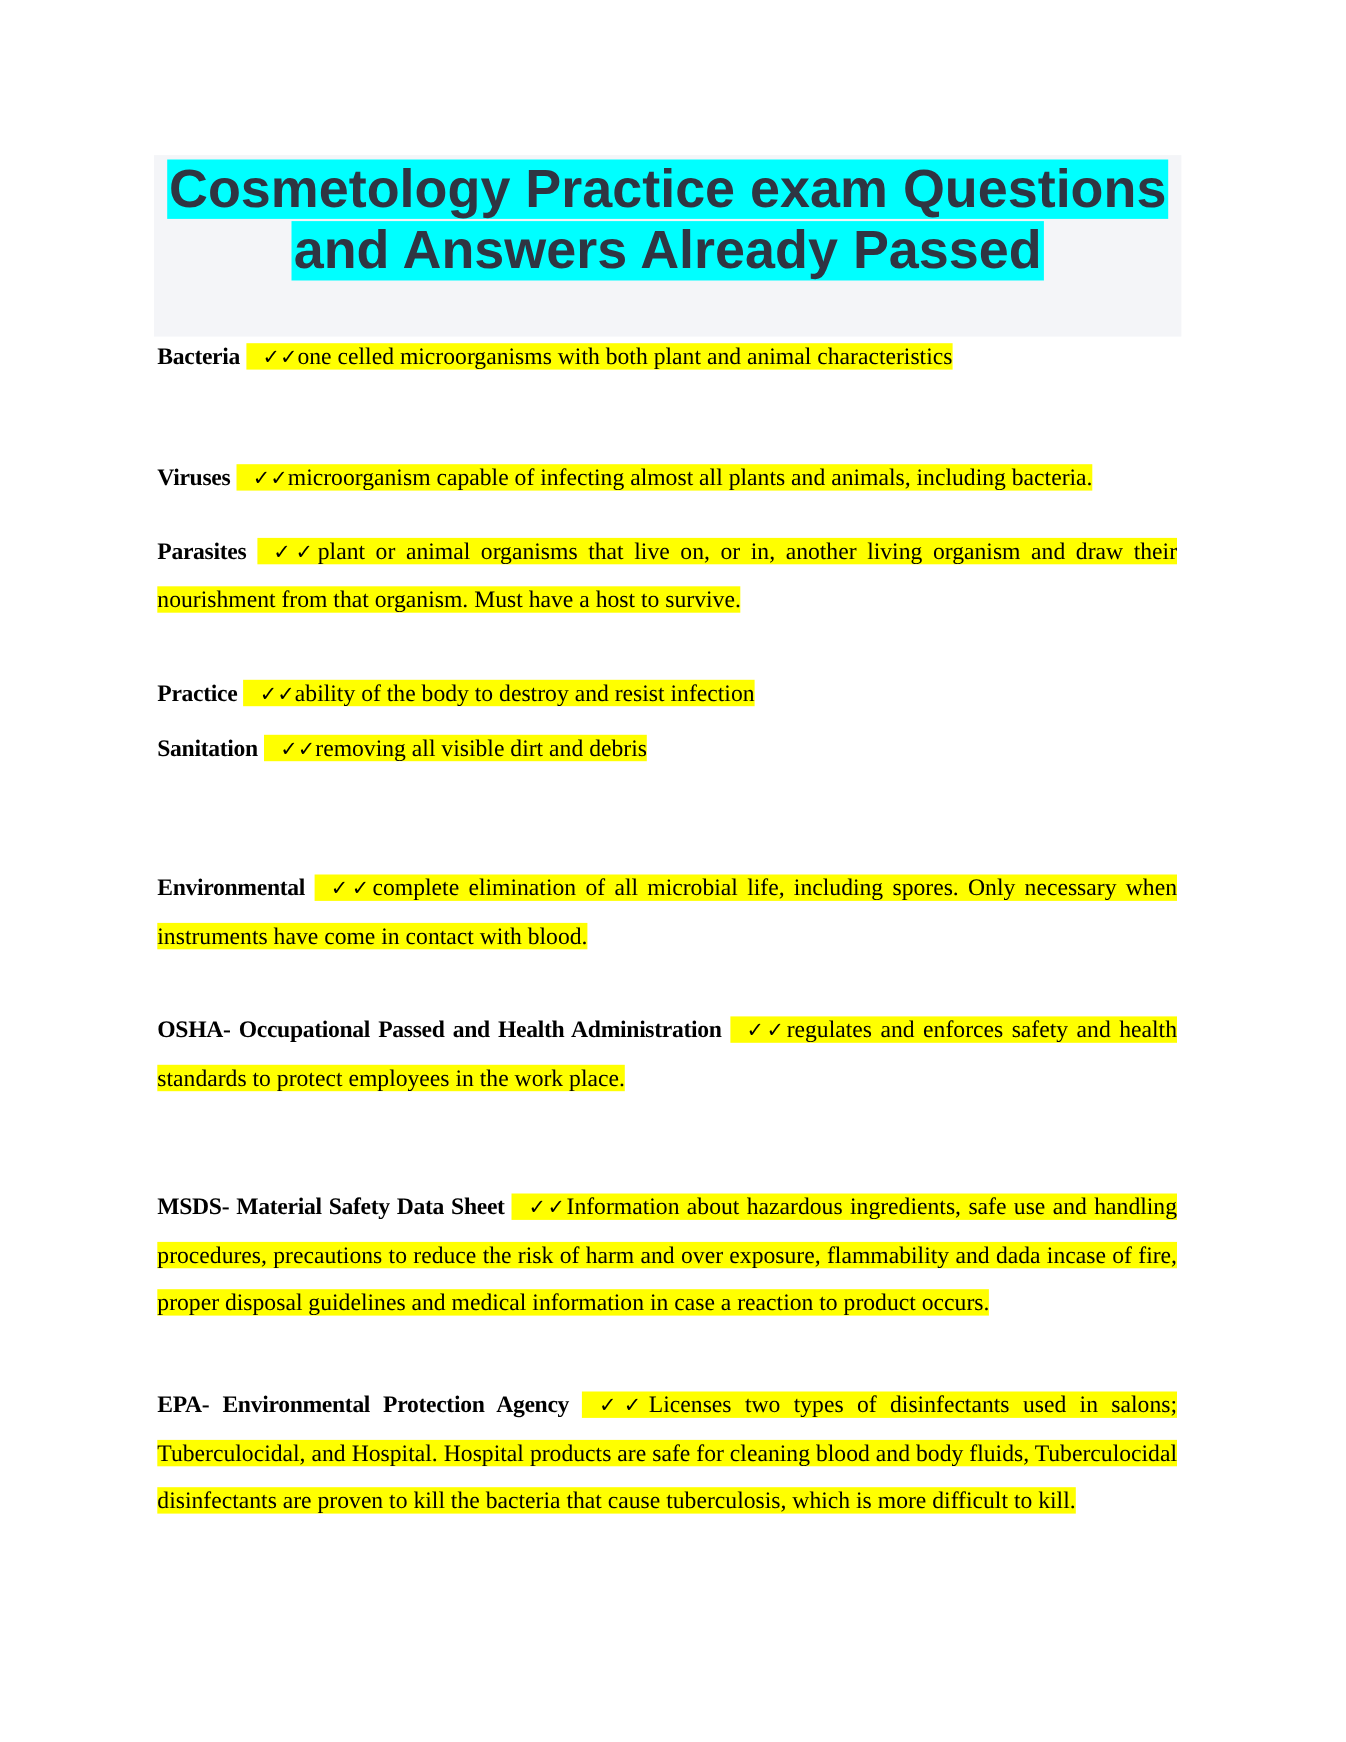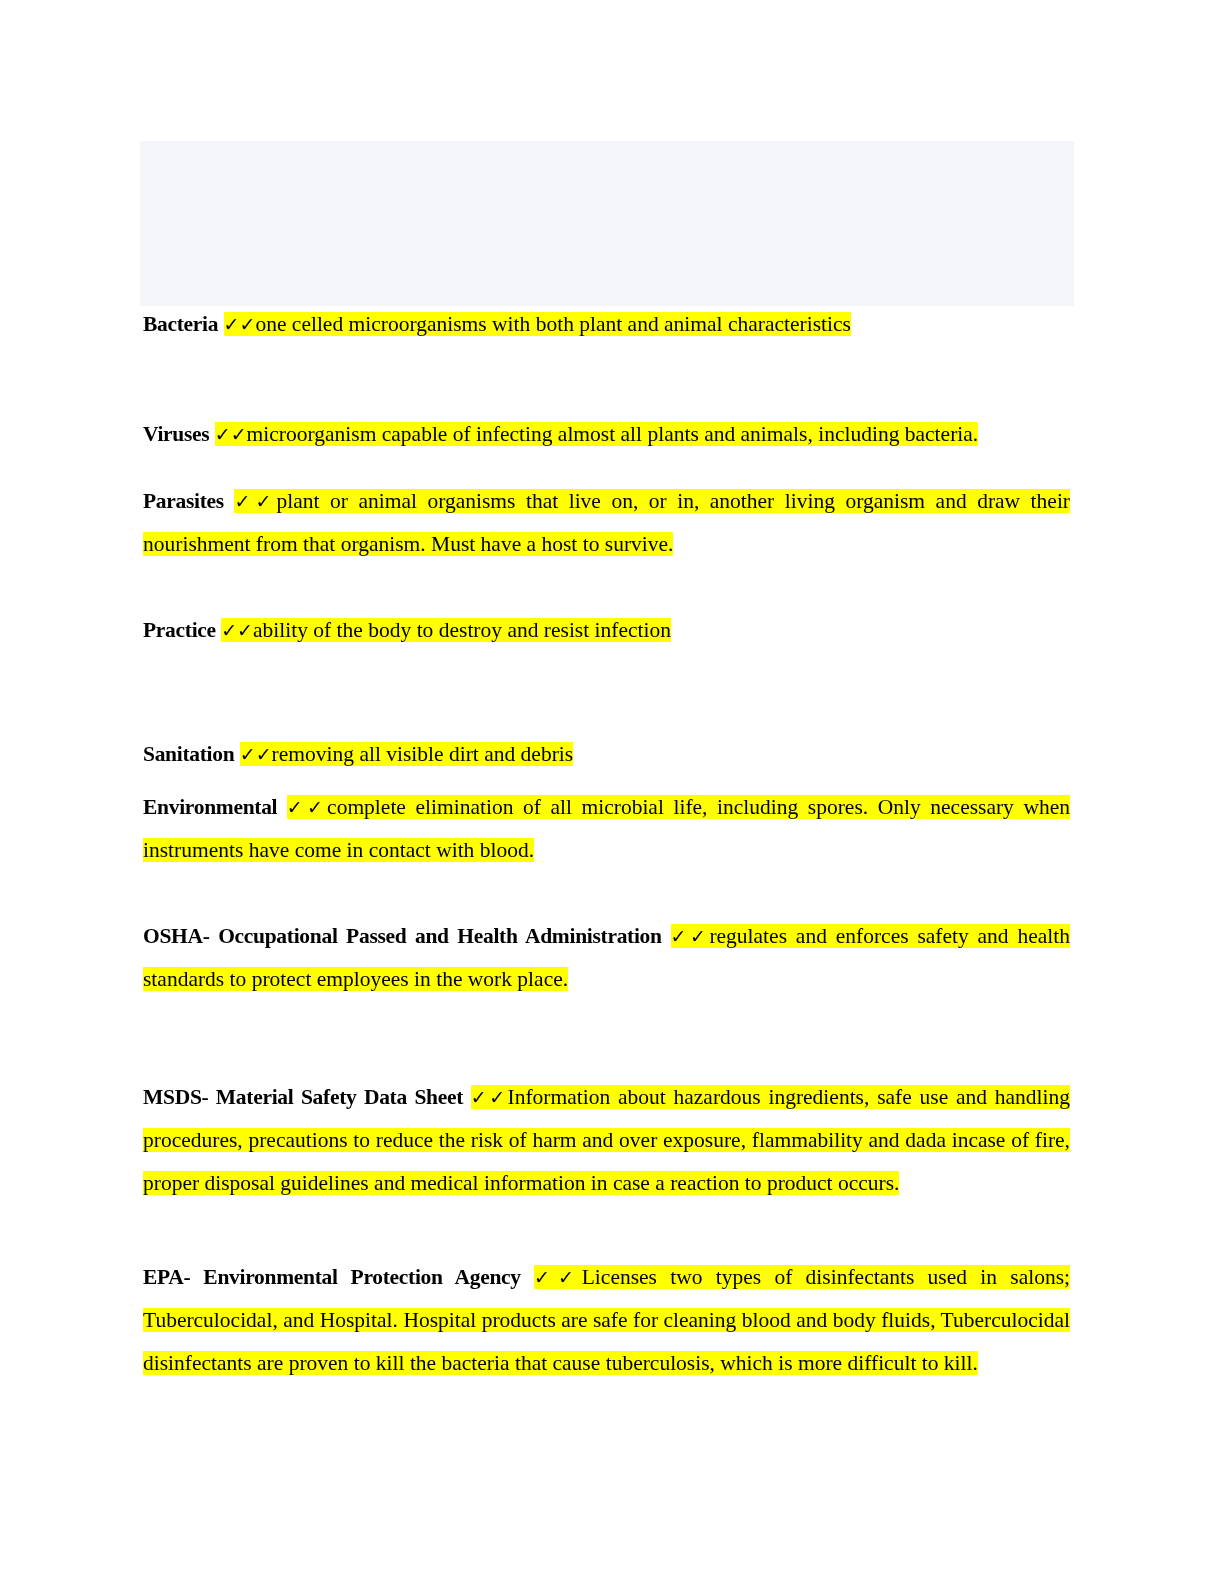--- a/index.html
+++ b/index.html
@@ -13,27 +13,29 @@
     font-family: "Liberation Sans", sans-serif; font-weight: bold;
     font-size: 49px; line-height: 56px; color: #2f3542;
   }
   .title-line span { background: #00ffff; padding: 0 2px; }
   .title-line.l1 { margin-top: 3px; }
   .entry {
     position: absolute; left: 143px; width: 927px;
     font-size: 21.5px; line-height: 43px; text-align: justify;
   }
   .term { font-weight: bold; letter-spacing: -0.3px; }
-  .def { background: #ffff00; }
+  .def { background: #ffff00; padding-left: 15px; }
   .check { font-family: "DejaVu Sans", sans-serif; font-weight: bold; font-size: 19px; }
 </style>
 </head>
 <body>
 
 <div class="title-block">
+  <div class="title-line l1"><span>Cosmetology Practice exam Questions</span></div>
+  <div class="title-line"><span>and Answers Already Passed</span></div>
 </div>
 
 <div class="entry" style="top:303px">
   <span class="term">Bacteria</span>
   <span class="def"><span class="check">✓✓</span><span>one celled microorganisms with both plant and animal characteristics</span></span>
 </div>
 
 <div class="entry" style="top:413px">
   <span class="term">Viruses</span>
   <span class="def"><span class="check">✓✓</span><span>microorganism capable of infecting almost all plants and animals, including bacteria.</span></span>
@@ -42,21 +44,21 @@
 <div class="entry" style="top:480px">
   <span class="term">Parasites</span>
   <span class="def"><span class="check">✓✓</span><span>plant or animal organisms that live on, or in, another living organism and draw their nourishment from that organism. Must have a host to survive.</span></span>
 </div>
 
 <div class="entry" style="top:609px">
   <span class="term">Practice</span>
   <span class="def"><span class="check">✓✓</span><span>ability of the body to destroy and resist infection</span></span>
 </div>
 
-<div class="entry" style="top:733px">
+<div class="entry" style="top:659px">
   <span class="term">Sanitation</span>
   <span class="def"><span class="check">✓✓</span><span>removing all visible dirt and debris</span></span>
 </div>
 
 <div class="entry" style="top:786px">
   <span class="term">Environmental</span>
   <span class="def"><span class="check">✓✓</span><span>complete elimination of all microbial life, including spores. Only necessary when instruments have come in contact with blood.</span></span>
 </div>
 
 <div class="entry" style="top:915px">

